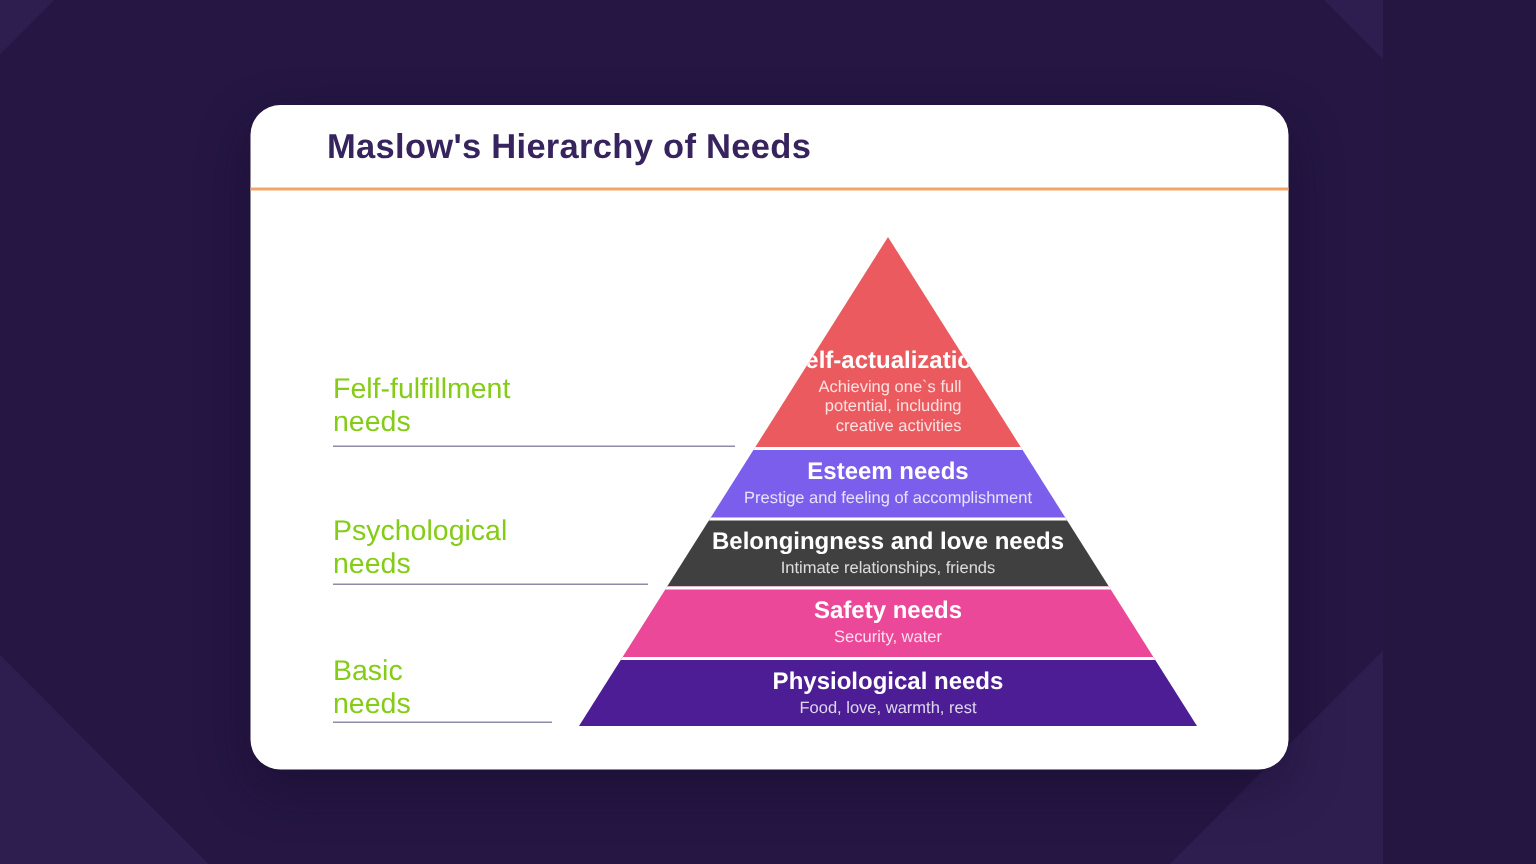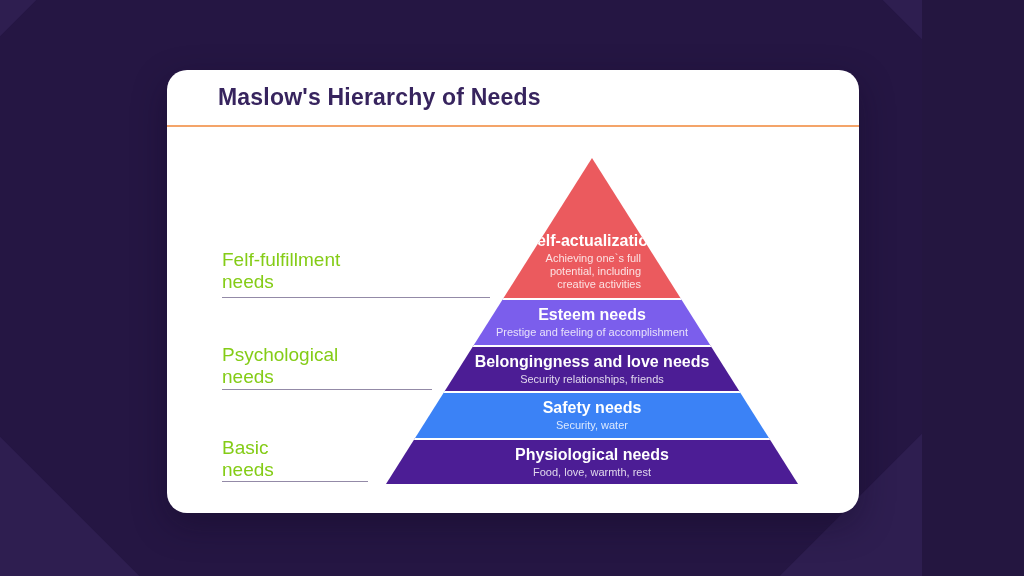--- a/index.html
+++ b/index.html
@@ -87,25 +87,25 @@
 
   <div class="pyramid">
     <div class="level" id="level-1" style="background: rgb(235, 90, 94);">
       <div class="level-heading">Self-actualization</div>
       <div class="level-subtext">Achieving one`s full potential, including creative activities</div>
     </div>
     <div class="level" id="level-2" style="background: rgb(123, 94, 236);">
       <div class="level-heading">Esteem needs</div>
       <div class="level-subtext">Prestige and feeling of accomplishment</div>
     </div>
-    <div class="level" id="level-3" style="background: #4c1d95;">
+    <div class="level" id="level-3" style="background: #404040;">
       <div class="level-heading">Belongingness and love needs</div>
-      <div class="level-subtext">Security relationships, friends</div>
+      <div class="level-subtext">Intimate relationships, friends</div>
     </div>
-    <div class="level" id="level-4" style="background: #3b82f6;">
+    <div class="level" id="level-4" style="background: #ec4899;">
       <div class="level-heading">Safety needs</div>
       <div class="level-subtext">Security, water</div>
     </div>
     <div class="level" id="level-5" style="background: #4c1d95;">
       <div class="level-heading">Physiological needs</div>
       <div class="level-subtext">Food, love, warmth, rest</div>
     </div>
   </div>
 </div>
 

